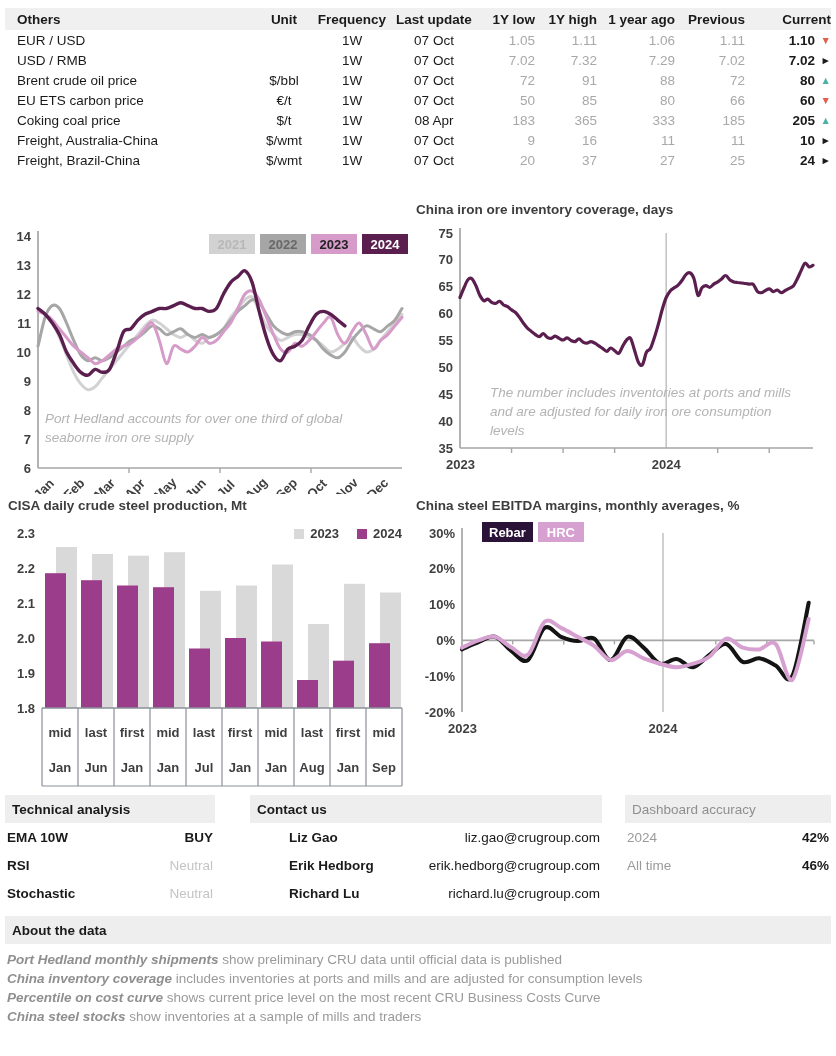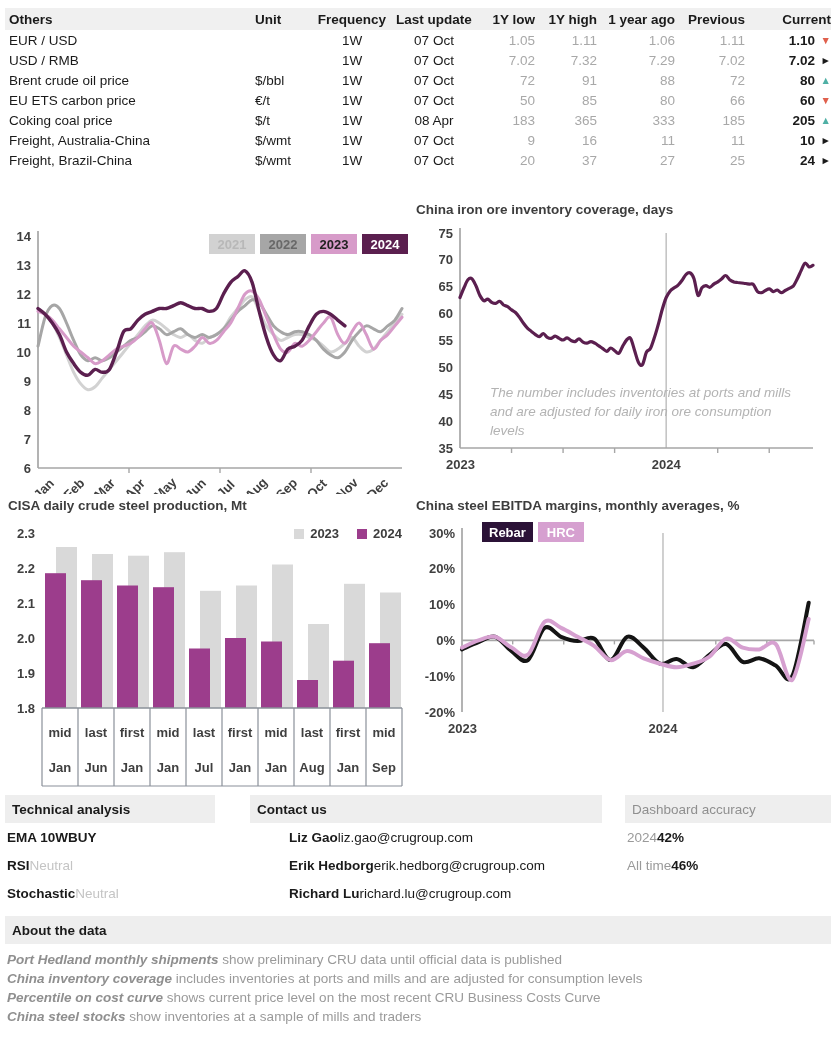--- a/index.html
+++ b/index.html
@@ -3,22 +3,22 @@
 <meta charset="utf-8">
 <style>
   html,body{margin:0;padding:0;background:#fff;}
   .page{position:relative;width:836px;height:1056px;background:#fff;overflow:hidden;
         font-family:"Liberation Sans",sans-serif;color:#1a1a1a;}
   
   .tbl{position:absolute;left:5px;top:8px;width:826px;}
   .trow{display:grid;grid-template-columns:250px 58px 78px 86px 58px 62px 78px 70px 86px;
         align-items:center;height:20px;font-size:13.5px;}
   .trow.thead{background:#f0f0f0;height:22px;font-weight:bold;}
-  .c-name{text-align:left;padding-left:4px;}
-  .c-unit{text-align:left;}
+  .c-name{text-align:left;padding-left:12px;}
+  .c-unit{text-align:center;}
   .c-freq,.c-last{text-align:center;}
   .c-num{text-align:right;color:#a8a8a8;}
   .thead .c-num{color:inherit;}
   .h-low{color:#e57266;}
   .h-high{color:#47a8a3;}
   .h-gray{color:#a8a8a8;}
   .c-cur{display:flex;justify-content:flex-end;align-items:center;font-weight:bold;}
   .tri{width:16px;text-align:right;font-size:10.5px;line-height:1;}
   .tri-up{color:#4fb0a5;}
   .tri-down{color:#e0604d;}
@@ -33,21 +33,21 @@
   .chip{height:20px;min-width:32px;display:flex;align-items:center;justify-content:center;
         font-size:13px;font-weight:bold;padding:0 7px;}
   .leg-sq{position:absolute;display:flex;gap:18px;}
   .leg-sq .item{display:flex;align-items:center;gap:6px;font-size:13px;font-weight:bold;color:#3d3d3d;}
   .sq{width:10px;height:10px;display:inline-block;}
   
   .panel{position:absolute;}
   .phead{height:28px;background:#eeeeee;display:flex;align-items:center;padding:0 7px;
          font-size:13.5px;font-weight:bold;}
   .phead.muted{font-weight:normal;color:#8f8f8f;}
-  .prow{display:flex;align-items:center;font-size:13.5px;
+  .prow{display:flex;justify-content:space-between;align-items:center;font-size:13.5px;
         height:28px;padding:0 2px;}
   .lbl-b{font-weight:bold;}
   .lbl-m{font-weight:600;padding-left:37px;}
   .val-b{font-weight:bold;}
   .val-muted{color:#c4c4c4;}
   .lbl-gray{color:#9a9a9a;}
   
   .about{position:absolute;left:5px;top:916px;width:826px;}
   .aitems{padding:6px 2px 0 2px;}
   .aitem{font-size:13.5px;color:#9a9a9a;line-height:19px;}
@@ -204,20 +204,21 @@
           <path d="M30.0 126.2 C31.2 121.4 34.8 104.0 37.1 97.2 C39.5 90.4 41.9 87.1 44.3 85.6 C46.7 84.2 49.0 85.6 51.4 88.5 C53.8 91.4 56.2 97.7 58.5 103.0 C60.9 108.3 63.3 115.1 65.7 120.4 C68.1 125.7 70.4 131.5 72.8 134.9 C75.2 138.3 77.6 140.2 80.0 140.7 C82.3 141.2 84.7 137.8 87.1 137.8 C89.5 137.8 91.9 140.7 94.2 140.7 C96.6 140.7 99.0 139.3 101.4 137.8 C103.8 136.3 106.1 133.9 108.5 132.0 C110.9 130.1 113.3 128.1 115.6 126.2 C118.0 124.3 120.4 121.8 122.8 120.4 C125.2 118.9 127.5 118.9 129.9 117.5 C132.3 116.1 134.7 113.6 137.1 111.7 C139.4 109.8 141.8 106.4 144.2 105.9 C146.6 105.4 149.0 107.3 151.3 108.8 C153.7 110.2 156.1 114.1 158.5 114.6 C160.8 115.1 163.2 112.7 165.6 111.7 C168.0 110.7 170.4 108.3 172.7 108.8 C175.1 109.3 177.5 113.2 179.9 114.6 C182.3 116.1 184.6 117.5 187.0 117.5 C189.4 117.5 191.8 114.6 194.2 114.6 C196.5 114.6 198.9 117.5 201.3 117.5 C203.7 117.5 206.1 116.1 208.4 114.6 C210.8 113.2 213.2 111.2 215.6 108.8 C217.9 106.4 220.3 103.0 222.7 100.1 C225.1 97.2 227.5 93.8 229.8 91.4 C232.2 89.0 234.6 87.5 237.0 85.6 C239.4 83.7 241.7 80.3 244.1 79.8 C246.5 79.3 248.9 80.3 251.3 82.7 C253.6 85.1 256.0 90.4 258.4 94.3 C260.8 98.2 263.2 103.0 265.5 105.9 C267.9 108.8 270.3 110.3 272.7 111.7 C275.0 113.2 277.4 114.6 279.8 114.6 C282.2 114.6 284.6 112.2 286.9 111.7 C289.3 111.2 291.7 111.2 294.1 111.7 C296.5 112.2 298.8 113.2 301.2 114.6 C303.6 116.1 306.0 118.0 308.4 120.4 C310.7 122.8 313.1 126.7 315.5 129.1 C317.9 131.5 320.2 133.4 322.6 134.9 C325.0 136.3 327.4 138.3 329.8 137.8 C332.1 137.3 334.5 134.9 336.9 132.0 C339.3 129.1 341.7 123.8 344.0 120.4 C346.4 117.0 348.8 114.1 351.2 111.7 C353.6 109.3 355.9 106.4 358.3 105.9 C360.7 105.4 363.1 107.8 365.5 108.8 C367.8 109.8 370.2 112.2 372.6 111.7 C375.0 111.2 377.3 107.8 379.7 105.9 C382.1 104.0 384.5 103.0 386.9 100.1 C389.2 97.2 392.8 90.4 394.0 88.5" fill="none" stroke="#a6a6a6" stroke-width="3" stroke-linejoin="round" stroke-linecap="round"></path>
           <path d="M30.0 91.4 C31.2 91.9 34.8 92.8 37.1 94.3 C39.5 95.7 41.9 97.7 44.3 100.1 C46.7 102.5 49.0 105.9 51.4 108.8 C53.8 111.7 56.2 114.6 58.5 117.5 C60.9 120.4 63.3 123.8 65.7 126.2 C68.1 128.6 70.4 130.1 72.8 132.0 C75.2 133.9 77.6 135.9 80.0 137.8 C82.3 139.7 84.7 143.1 87.1 143.6 C89.5 144.1 91.9 142.2 94.2 140.7 C96.6 139.3 99.0 136.8 101.4 134.9 C103.8 133.0 106.1 130.6 108.5 129.1 C110.9 127.7 113.3 127.2 115.6 126.2 C118.0 125.2 120.4 124.7 122.8 123.3 C125.2 121.8 127.5 119.9 129.9 117.5 C132.3 115.1 134.7 111.2 137.1 108.8 C139.4 106.4 141.8 101.1 144.2 103.0 C146.6 104.9 149.0 113.6 151.3 120.4 C153.7 127.2 156.1 142.6 158.5 143.6 C160.8 144.6 163.2 128.6 165.6 126.2 C168.0 123.8 170.4 128.1 172.7 129.1 C175.1 130.1 177.5 132.5 179.9 132.0 C182.3 131.5 184.6 128.6 187.0 126.2 C189.4 123.8 191.8 118.0 194.2 117.5 C196.5 117.0 198.9 122.8 201.3 123.3 C203.7 123.8 206.1 122.3 208.4 120.4 C210.8 118.5 213.2 114.6 215.6 111.7 C217.9 108.8 220.3 106.9 222.7 103.0 C225.1 99.1 227.5 93.3 229.8 88.5 C232.2 83.7 234.6 76.9 237.0 74.0 C239.4 71.1 241.7 70.1 244.1 71.1 C246.5 72.1 248.9 75.4 251.3 79.8 C253.6 84.1 256.0 91.4 258.4 97.2 C260.8 103.0 263.2 109.3 265.5 114.6 C267.9 119.9 270.3 126.2 272.7 129.1 C275.0 132.0 277.4 133.0 279.8 132.0 C282.2 131.0 284.6 124.3 286.9 123.3 C289.3 122.3 291.7 126.7 294.1 126.2 C296.5 125.7 298.8 122.8 301.2 120.4 C303.6 118.0 306.0 114.6 308.4 111.7 C310.7 108.8 313.1 105.4 315.5 103.0 C317.9 100.6 320.2 95.3 322.6 97.2 C325.0 99.1 327.4 110.3 329.8 114.6 C332.1 119.0 334.5 123.8 336.9 123.3 C339.3 122.8 341.7 115.1 344.0 111.7 C346.4 108.3 348.8 102.5 351.2 103.0 C353.6 103.5 355.9 110.3 358.3 114.6 C360.7 119.0 363.1 128.1 365.5 129.1 C367.8 130.1 370.2 122.8 372.6 120.4 C375.0 118.0 377.3 117.0 379.7 114.6 C382.1 112.2 384.5 108.8 386.9 105.9 C389.2 103.0 392.8 98.7 394.0 97.2" fill="none" stroke="#d79bc9" stroke-width="3" stroke-linejoin="round" stroke-linecap="round"></path>
           <path d="M30.0 88.5 C31.2 89.5 34.8 91.9 37.1 94.3 C39.5 96.7 41.9 99.6 44.3 103.0 C46.7 106.4 49.0 109.8 51.4 114.6 C53.8 119.4 56.2 127.2 58.5 132.0 C60.9 136.8 63.3 140.2 65.7 143.6 C68.1 147.0 70.4 150.4 72.8 152.3 C75.2 154.2 77.6 155.7 80.0 155.2 C82.3 154.7 84.7 149.9 87.1 149.4 C89.5 148.9 91.8 152.3 94.2 152.3 C96.6 152.3 99.0 152.8 101.4 149.4 C103.7 146.0 106.1 138.3 108.5 132.0 C110.9 125.7 113.3 115.6 115.6 111.7 C118.0 107.8 120.4 110.7 122.8 108.8 C125.1 106.9 127.5 102.5 129.9 100.1 C132.3 97.7 134.7 95.7 137.0 94.3 C139.4 92.8 141.8 92.4 144.2 91.4 C146.6 90.4 148.9 89.0 151.3 88.5 C153.7 88.0 156.1 89.0 158.4 88.5 C160.8 88.0 163.2 86.6 165.6 85.6 C168.0 84.6 170.3 82.7 172.7 82.7 C175.1 82.7 177.5 84.6 179.9 85.6 C182.2 86.6 184.6 88.0 187.0 88.5 C189.4 89.0 191.8 88.0 194.1 88.5 C196.5 89.0 198.9 91.4 201.3 91.4 C203.6 91.4 206.0 91.4 208.4 88.5 C210.8 85.6 213.2 78.3 215.5 74.0 C217.9 69.7 220.3 65.3 222.7 62.4 C225.1 59.5 227.4 58.5 229.8 56.6 C232.2 54.7 234.6 49.8 236.9 50.8 C239.3 51.8 241.7 55.6 244.1 62.4 C246.5 69.2 248.8 82.2 251.2 91.4 C253.6 100.6 256.0 110.3 258.4 117.5 C260.7 124.8 263.1 131.0 265.5 134.9 C267.9 138.8 270.2 141.7 272.6 140.7 C275.0 139.7 277.4 131.5 279.8 129.1 C282.1 126.7 284.5 127.7 286.9 126.2 C289.3 124.8 291.7 123.8 294.0 120.4 C296.4 117.0 298.8 110.3 301.2 105.9 C303.6 101.5 305.9 96.7 308.3 94.3 C310.7 91.9 313.1 91.4 315.4 91.4 C317.8 91.4 320.2 92.8 322.6 94.3 C325.0 95.7 327.3 98.2 329.7 100.1 C332.1 102.0 335.7 104.9 336.9 105.9" fill="none" stroke="#5b1f4f" stroke-width="3.4" stroke-linejoin="round" stroke-linecap="round"></path>
         </svg></div>
     <div class="leg-chips" id="leg-ph" style="top:32px;right:2px;">
         <span class="chip" style="background: rgb(210, 210, 210); color: rgb(184, 184, 184);">2021</span>
         <span class="chip" style="background: rgb(166, 166, 166); color: rgb(104, 104, 104);">2022</span>
         <span class="chip" style="background: rgb(215, 155, 201); color: rgb(34, 34, 34);">2023</span>
         <span class="chip" style="background: rgb(91, 31, 79); color: rgb(255, 255, 255);">2024</span>
       </div>
+    <div class="note" style="left:37px;top:208px;width:345px;">Port Hedland accounts for over one third of global seaborne iron ore supply</div>
   </div>
 
   <div class="chart" style="left:416px;top:202px;width:420px;height:296px;">
     <div class="ctitle">China iron ore inventory coverage, days</div>
     <div class="plot" id="plot-inv"><svg width="420" height="258" viewBox="0 0 420 258">
           <line x1="250.152" y1="13" x2="250.152" y2="228" stroke="#b7b7b7" stroke-width="1.3"></line>
           <line x1="44" y1="8" x2="44" y2="228" stroke="#a6a6a6" stroke-width="1.7"></line>
           <line x1="44" y1="228" x2="397" y2="228" stroke="#a6a6a6" stroke-width="1.7"></line>
           <line x1="95.538" y1="228" x2="95.538" y2="233" stroke="#a6a6a6" stroke-width="1.4"></line>
           <line x1="147.076" y1="228" x2="147.076" y2="233" stroke="#a6a6a6" stroke-width="1.4"></line>

